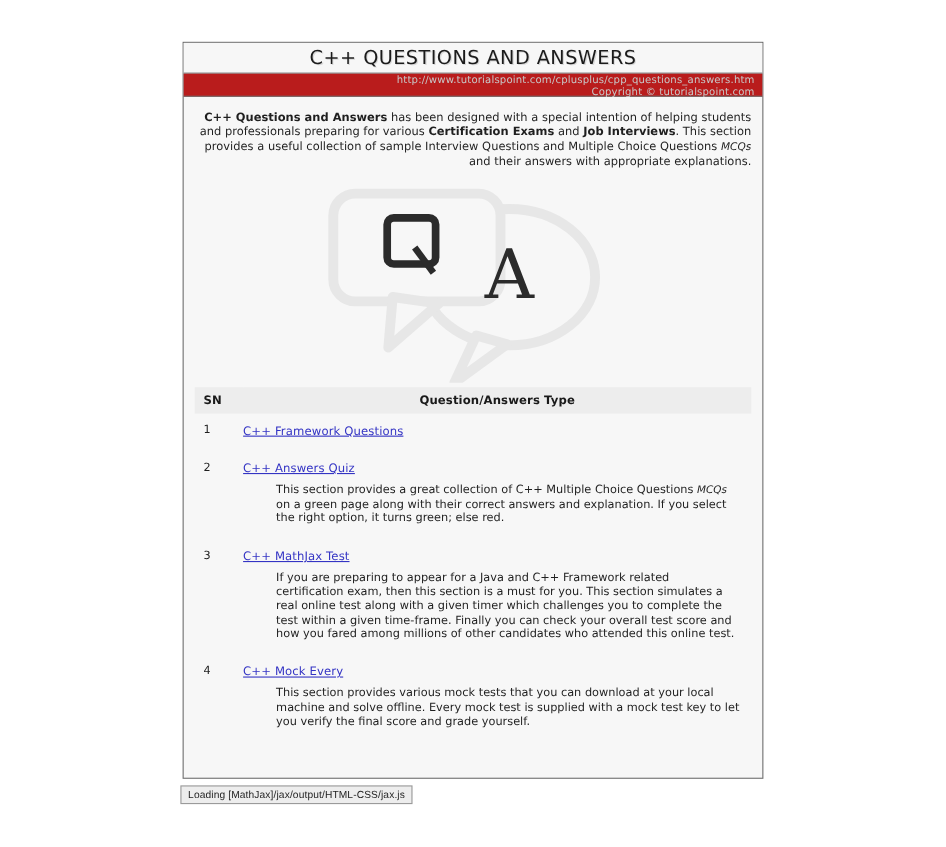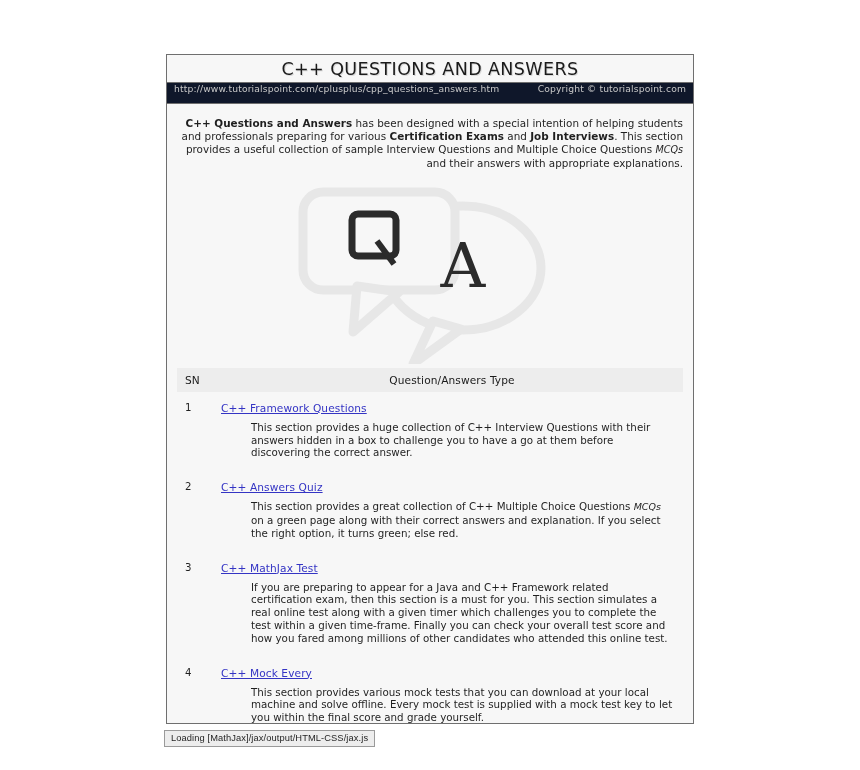--- a/index.html
+++ b/index.html
@@ -9,21 +9,21 @@
   body {
     width: 860px;
     height: 770px;
     background: #ffffff;
     font-family: "DejaVu Sans", "Liberation Sans", sans-serif;
     overflow: hidden;
   }
 
   .page {
     position: absolute;
-    left: 0; top: 16px;
+    left: 0; top: 0;
     width: 860px;
     height: 574px;
     background: #ffffff;
   }
 
   
   .doc-frame {
     position: absolute;
     left: 166px;
     top: 38px;
@@ -52,25 +52,26 @@
     text-shadow: 1px 1px 0 #d9d9d9;
     font-family: "DejaVu Sans", "Liberation Sans", sans-serif;
     white-space: nowrap;
   }
 
   
   .meta-bar {
     height: 21px;
     border-bottom: 1px solid #6f6f6f;
     display: flex;
-    align-items: flex-start;
+    align-items: flex-end;
     justify-content: space-between;
     padding: 0 7px 0 7px;
     box-sizing: border-box;
-    background: #0f172a;
+    background: #b91c1c;
+    flex-direction: column;
   }
   .meta-url, .meta-copy {
     font-size: 9.2px;
     color: #c8c8c8;
     white-space: nowrap;
     letter-spacing: 0.15px;
   }
 
   
   .doc-body {
@@ -104,21 +105,21 @@
   
   .qa-table {
     margin-top: 4px;
     width: 100%;
     border-collapse: collapse;
   }
   .qa-head-row { background: #ededed; }
   .qa-head-row th {
     text-align: left;
     font-size: 10.6px;
-    font-weight: normal;
+    font-weight: bold;
     color: #1a1a1a;
     padding: 6px 0 6px 0;
     letter-spacing: 0.1px;
   }
   th.col-sn  { width: 36px; padding-left: 8px !important; }
   th.col-type{ padding-left: 0 !important; text-align: center; }
 
   .qa-table td {
     vertical-align: top;
     font-size: 10.4px;
@@ -214,24 +215,20 @@
           </tr>
         </thead>
         <tbody>
 
           <tr>
             <td class="sn-cell">1</td>
             <td class="link-cell">
               <a class="qa-link">C++ Framework Questions</a>
             </td>
           </tr>
-          <tr class="desc-row">
-            <td></td>
-            <td class="desc-cell">This section provides a huge collection of C++ Interview Questions with their answers hidden in a box to challenge you to have a go at them before discovering the correct answer.</td>
-          </tr>
           <tr class="spacer-row">
               <td></td>
               <td></td>
             </tr>
 
           <tr>
             <td class="sn-cell">2</td>
             <td class="link-cell">
               <a class="qa-link">C++ Answers Quiz</a>
             </td>
@@ -261,21 +258,21 @@
             </tr>
 
           <tr>
             <td class="sn-cell">4</td>
             <td class="link-cell">
               <a class="qa-link">C++ Mock Every</a>
             </td>
           </tr>
           <tr class="desc-row">
             <td></td>
-            <td class="desc-cell">This section provides various mock tests that you can download at your local machine and solve offline. Every mock test is supplied with a mock test key to let you within the final score and grade yourself.</td>
+            <td class="desc-cell">This section provides various mock tests that you can download at your local machine and solve offline. Every mock test is supplied with a mock test key to let you verify the final score and grade yourself.</td>
           </tr>
         </tbody>
       </table>
 
     </div>
   </div>
 
   <div class="mathjax-bar">Loading [MathJax]/jax/output/HTML-CSS/jax.js</div>
 
 </div>

